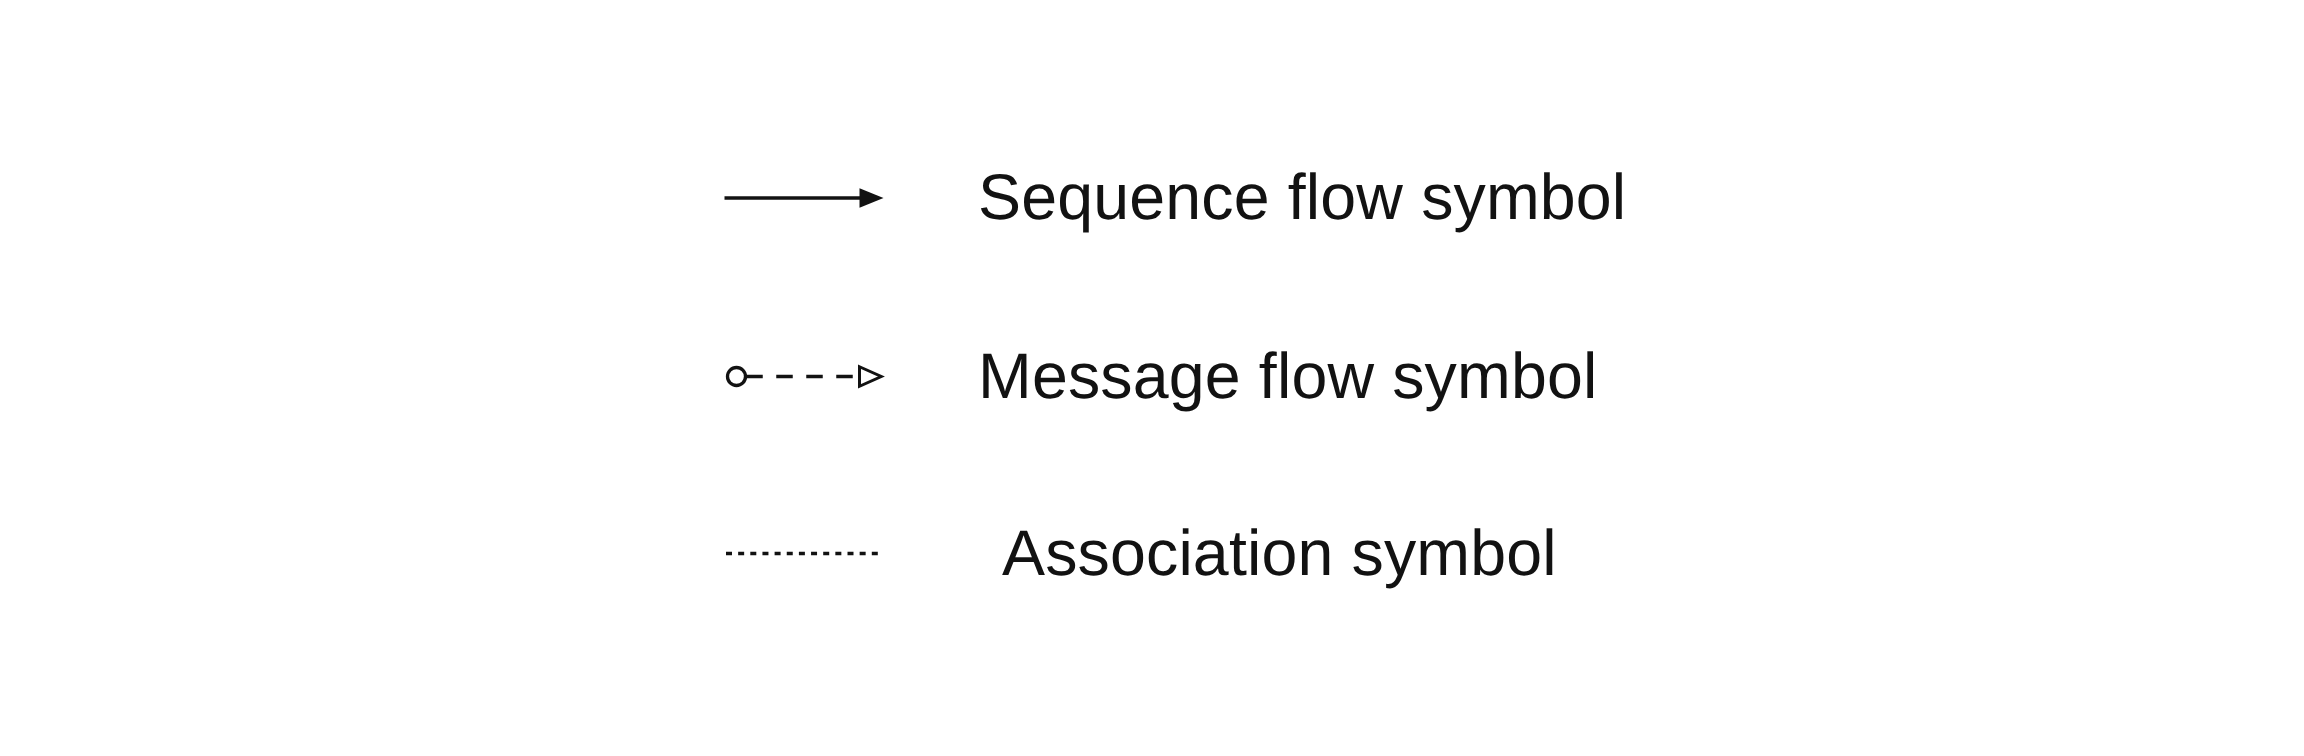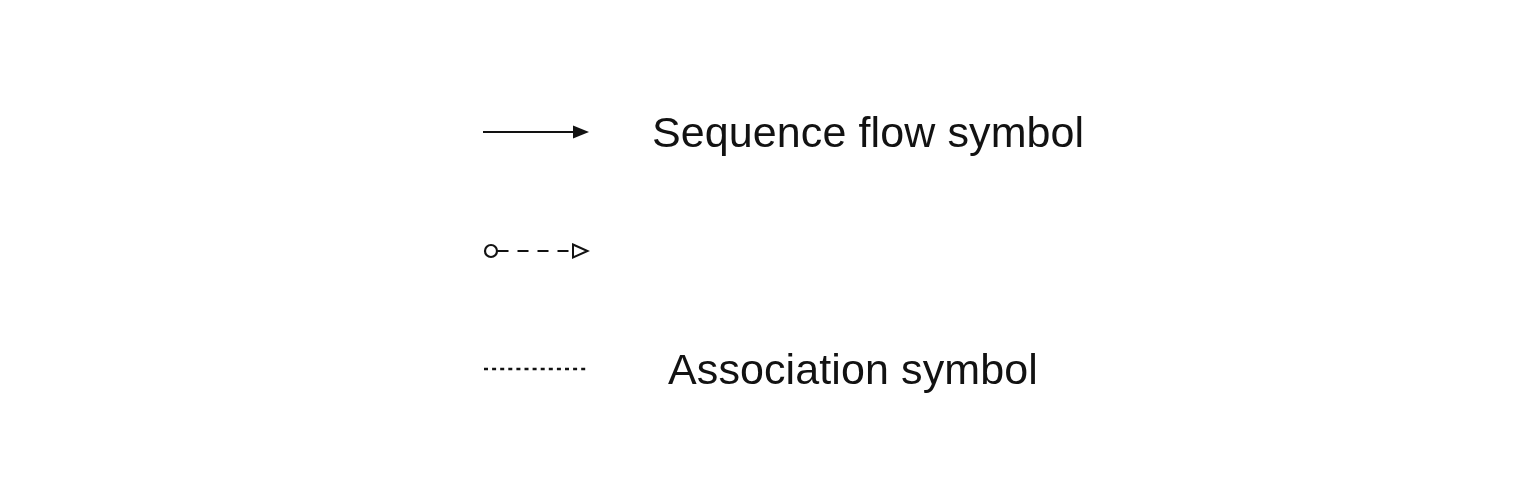--- a/index.html
+++ b/index.html
@@ -66,20 +66,21 @@
   </div>
 
   <div class="legend-row" data-row="1">
     <div class="symbol-cell">
       <svg class="symbol-svg" width="110" height="24" viewBox="0 0 110 24">
         <circle cx="8" cy="12" r="6" fill="#ffffff" stroke="#121212" stroke-width="2.2"></circle>
         <line x1="14.5" y1="12" x2="90" y2="12" stroke="#121212" stroke-width="2.2" stroke-dasharray="11 9"></line>
         <polygon points="90,5.5 104.5,12 90,18.5" fill="#ffffff" stroke="#121212" stroke-width="2" stroke-linejoin="miter"></polygon>
       </svg>
     </div>
+    <div class="legend-label">Message flow symbol</div>
   </div>
 
   <div class="legend-row" data-row="2">
     <div class="symbol-cell">
       <svg class="symbol-svg" width="110" height="24" viewBox="0 0 110 24">
         <line x1="1" y1="12" x2="106" y2="12" stroke="#121212" stroke-width="2.4" stroke-dasharray="4 4.1"></line>
       </svg>
     </div>
     <div class="legend-label">Association symbol</div>
   </div>

